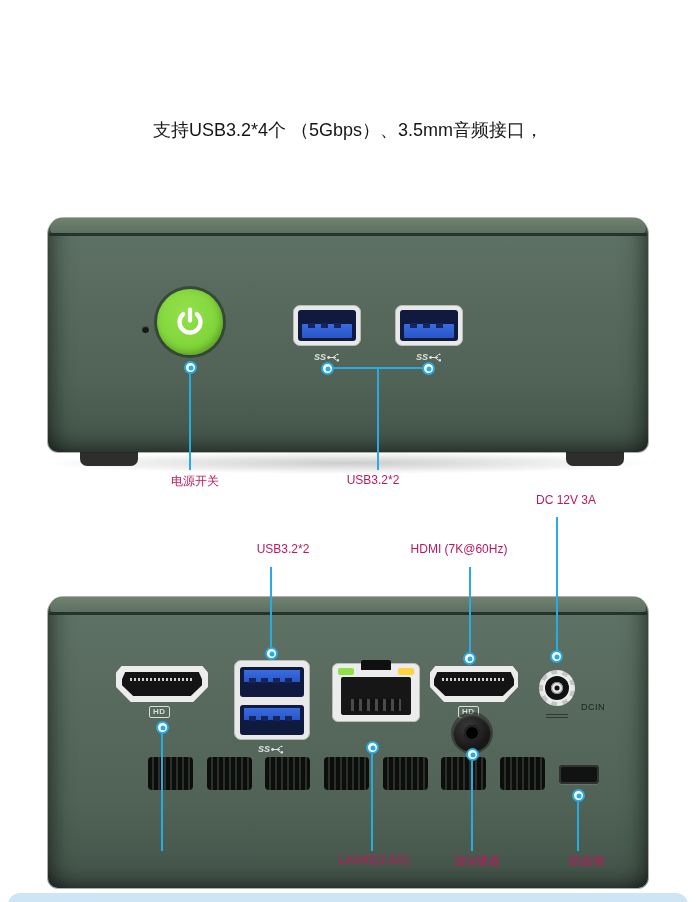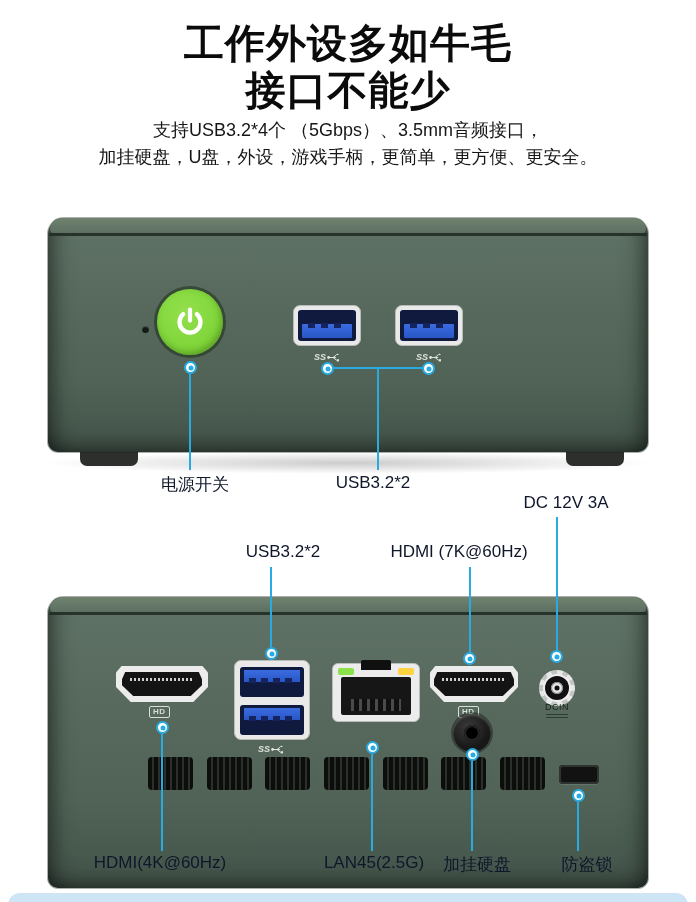--- a/index.html
+++ b/index.html
@@ -102,59 +102,54 @@
           background:repeating-conic-gradient(#e8e8e8 0 20deg, #c2c6c2 20deg 40deg); }
   .dcin::before { content:""; position:absolute; left:50%; top:50%; transform:translate(-50%,-50%);
           width:24px; height:24px; border-radius:50%; background:#111;
           box-shadow:0 0 0 2px #efefef; }
   .dcin::after { content:""; position:absolute; left:50%; top:50%; transform:translate(-50%,-50%);
           width:12px; height:12px; border-radius:50%; background:#e6e6e6;
           box-shadow:inset 0 0 0 1px #888; }
   .dcin .pin { position:absolute; left:50%; top:50%; transform:translate(-50%,-50%);
           width:5px; height:5px; border-radius:50%; background:#111; z-index:2; }
   .dcin-label { position:absolute; color:#18231b; font-size:9px; font-weight:400;
-          letter-spacing:.5px; text-align:left; }
+          letter-spacing:.5px; text-align:left;margin-left:36px; }
   .dcin-mark { position:absolute; width:22px; height:5px;
           background:repeating-linear-gradient(180deg,#243028 0 1px, transparent 1px 3px); opacity:.8; }
 
   
   .lock-slot { position:absolute; width:40px; height:19px; background:#121212;
           border-radius:4px; box-shadow:inset 0 0 0 2px #2f332f, 0 1px 1px rgba(255,255,255,.12); }
 
   
   .vents { position:absolute; display:flex; justify-content:space-between; }
   .vent { width:45px; height:33px; border-radius:4px;
           background:repeating-linear-gradient(90deg,#0c0e0c 0 4px, #2c302c 4px 6px); }
 
   
   .callout-dot { position:absolute; width:13px; height:13px; border-radius:50%;
           border:2px solid #29abe2; background:#fff; z-index:6; }
   .callout-dot::after { content:""; position:absolute; left:50%; top:50%; transform:translate(-50%,-50%);
           width:5px; height:5px; border-radius:50%; background:#29abe2; }
   .callout-line { position:absolute; width:2px; background:#29abe2; z-index:5; }
   .callout-line.h { height:2px; }
   .port-label { position:absolute; transform:translateX(-50%); white-space:nowrap;
-          font-size:17px; color:#0f172a; z-index:6; }
+          font-size:12px; color:#be185d; z-index:6; }
 
   
   .bottom-bar { position:absolute; left:8px; right:8px; top:893px; height:12px;
           border-radius:12px 12px 0 0; background:#cde5f4; }
 </style>
 </head>
 <body>
 
 <div class="canvas">
 
-  <div class="title">
-    <div>工作外设多如牛毛</div>
-    <div>接口不能少</div>
-  </div>
   <div class="subtitle">
     <div>支持USB3.2*4个 （5Gbps）、3.5mm音频接口，</div>
-    <div>加挂硬盘，U盘，外设，游戏手柄，更简单，更方便、更安全。</div>
   </div>
 
   <div class="ground-shadow" style="left:40px; top:452px; width:616px;"></div>
   <div class="foot" style="left:80px; top:442px; width:58px; height:24px;"></div>
   <div class="foot" style="left:566px; top:442px; width:58px; height:24px;"></div>
 
   <div class="device device-front">
     <div class="lid"></div>
     <div class="seam"></div>
 
@@ -284,19 +279,18 @@
 
   <div class="callout-dot" style="left:156px; top:721px;"></div>
   <div class="callout-line" style="left:161px; top:734px; height:117px;"></div>
   <div class="callout-dot" style="left:366px; top:741px;"></div>
   <div class="callout-line" style="left:371px; top:754px; height:97px;"></div>
   <div class="callout-dot" style="left:466px; top:748px;"></div>
   <div class="callout-line" style="left:471px; top:761px; height:90px;"></div>
   <div class="callout-dot" style="left:572px; top:789px;"></div>
   <div class="callout-line" style="left:577px; top:802px; height:49px;"></div>
 
-  <div class="port-label" style="left:160px; top:853px;">HDMI(4K@60Hz)</div>
   <div class="port-label" style="left:374px; top:853px;">LAN45(2.5G)</div>
   <div class="port-label" style="left:477px; top:853px;">加挂硬盘</div>
   <div class="port-label" style="left:587px; top:853px;">防盗锁</div>
 
   <div class="bottom-bar"></div>
 </div>
 
 </body></html>

